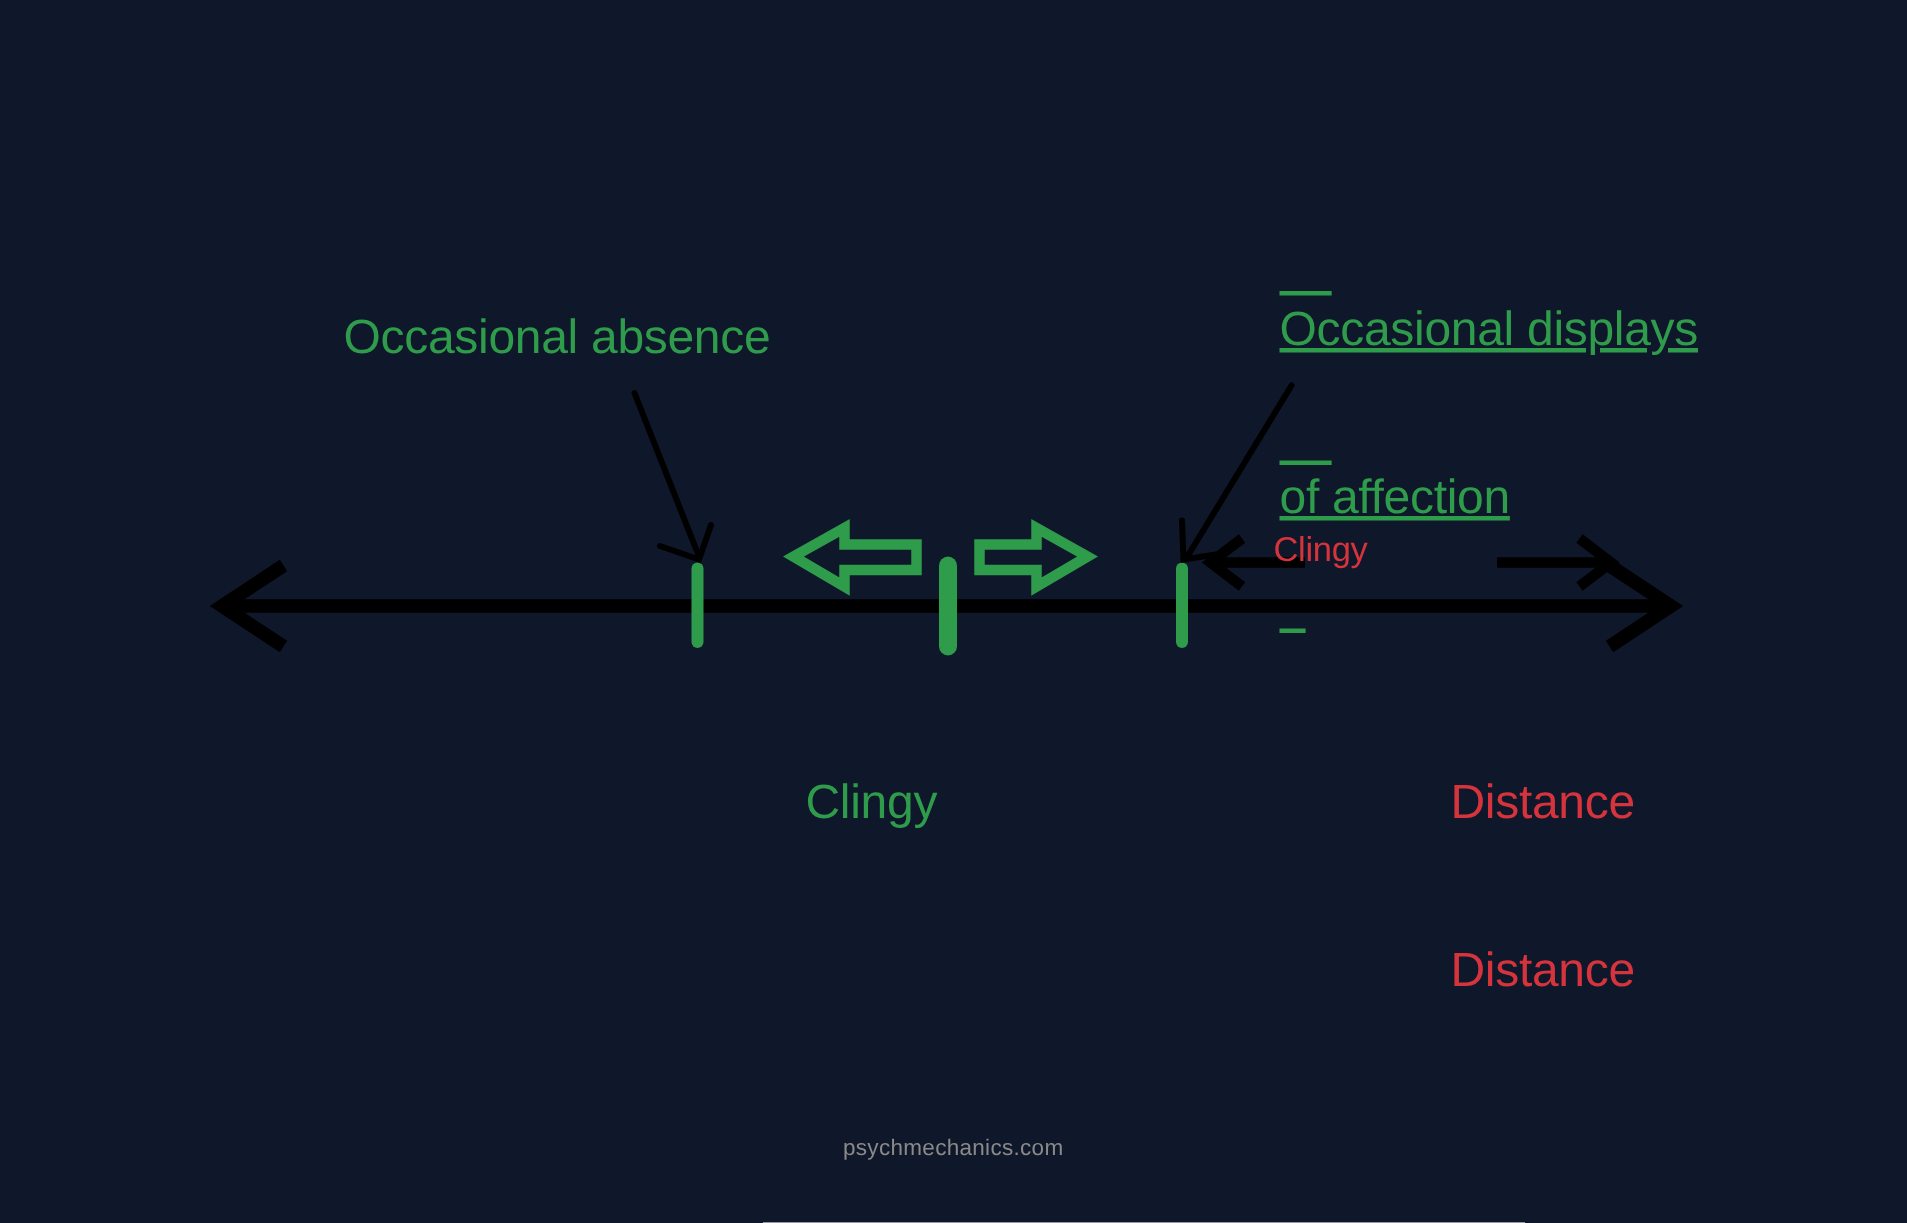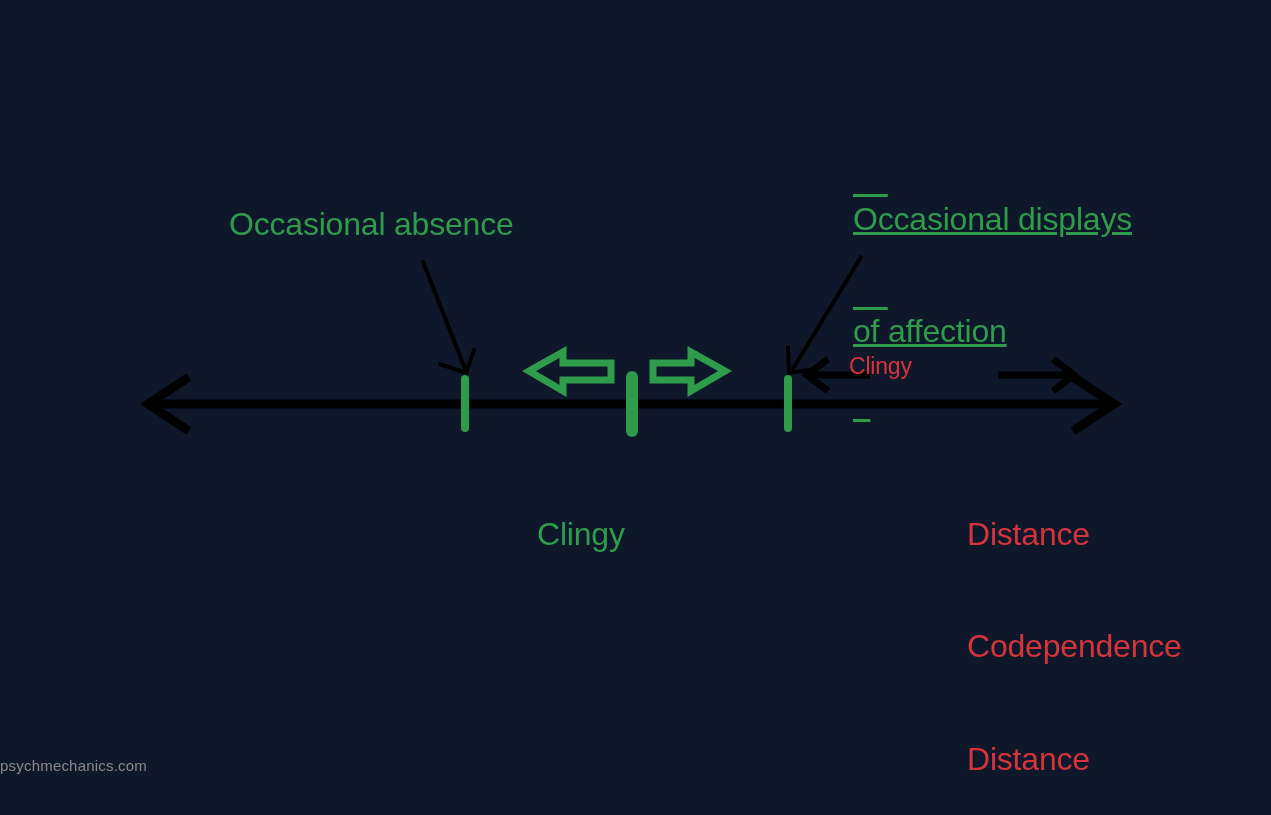--- a/index.html
+++ b/index.html
@@ -59,20 +59,21 @@
   }
   #right-pole-label {
     left: 967px;
     top: 441px;
     font-size: 32px;
   }
   #watermark {
     left: 0;
     top: 757px;
     width: 1271px;
+    text-align: center;
     font-size: 15px;
     color: #8a8a8a;
     letter-spacing: 0.2px;
   }
 </style>
 </head>
 <body>
 
 <div id="canvas">
 
@@ -127,20 +128,19 @@
   <div class="lbl red-text" id="clingy-label">Clingy</div>
 
 
   <div class="lbl green-text" id="center-pole-label">
     <div>Clingy</div>
     
   </div>
 
   <div class="lbl red-text" id="right-pole-label">
     <div>Distance</div>
-    <div>Codependence</div>
     <div>Distance</div>
     
   </div>
 
   <div class="lbl" id="watermark">psychmechanics.com</div>
 
 </div>
 
 </body></html>

